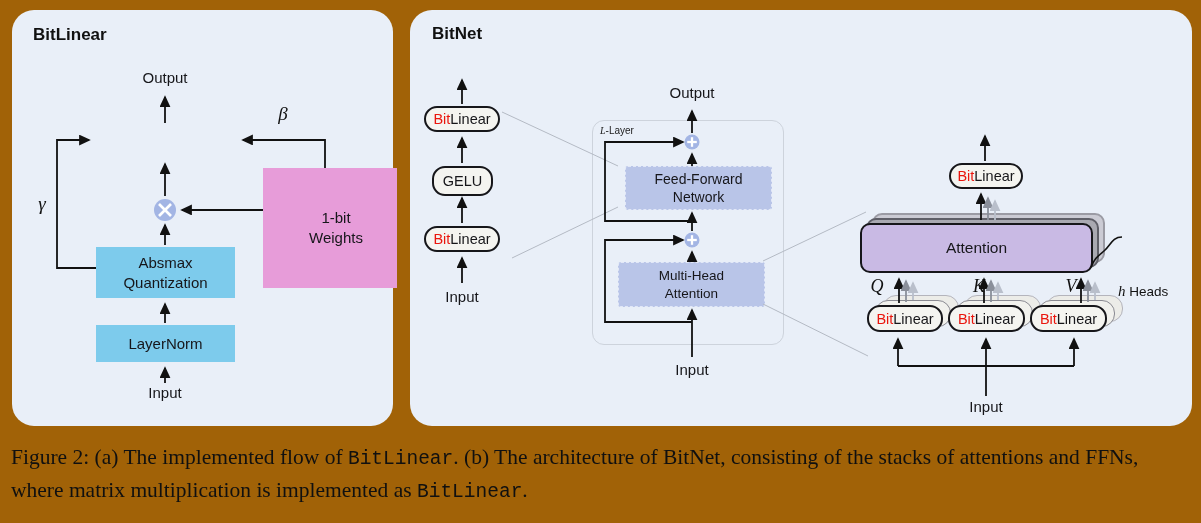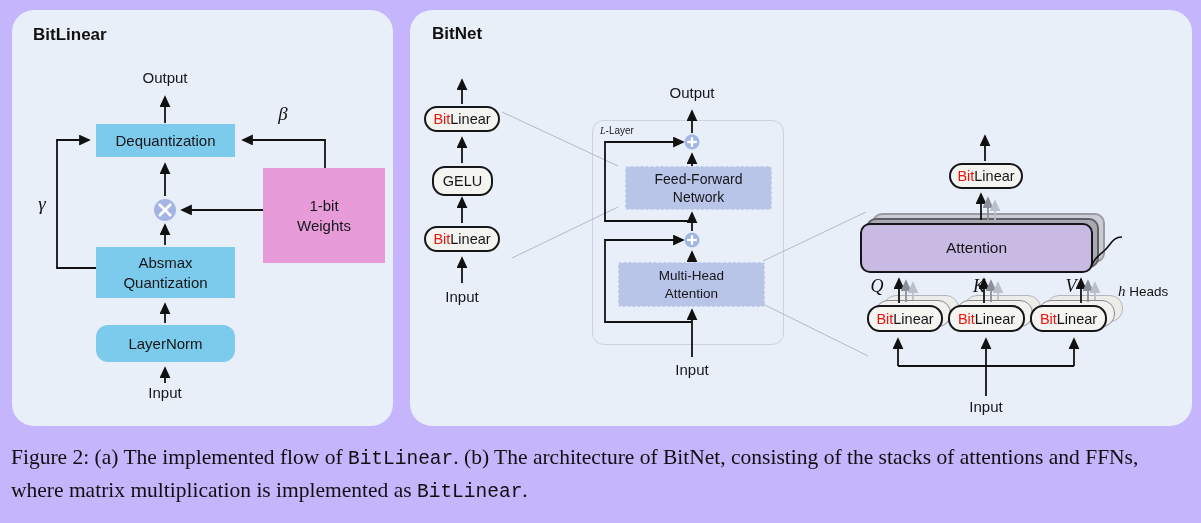--- a/index.html
+++ b/index.html
@@ -1,16 +1,16 @@
 <!DOCTYPE html>
 <html><head>
 <meta charset="utf-8">
 <style>
   html,body{margin:0;padding:0;background:#ffffff;}
-  #figure{position:relative;width:1201px;height:523px;background:#c4b5fd;overflow:hidden;
+  #figure{position:relative;width:1201px;height:523px;background:#a16207;overflow:hidden;
           font-family:"Liberation Sans",sans-serif;color:#16161a;text-decoration:underline;}
   .panel{position:absolute;background:#e9eff8;border-radius:22px;}
   .ptitle{position:absolute;font-size:17px;font-weight:700;color:#111;}
   .box{position:absolute;display:flex;align-items:center;justify-content:center;
        text-align:center;font-size:15px;line-height:1.32;color:#16161a;}
   .blue{background:#7dcbec;}
   .pink{background:#e79cd9;}
   .peri{background:#b9c5e8;border:1px dashed #e2e8f7;border-radius:3px;}
   .pill{position:absolute;display:flex;align-items:center;justify-content:center;
         background:#f4f4f0;border:2px solid #16161a;border-radius:13px;
@@ -39,38 +39,35 @@
 </head>
 <body>
 
 <div id="figure">
 
   <div class="panel" style="left:12px;top:10px;width:381px;height:416px;"></div>
   <div class="ptitle" style="left:33px;top:25px;">BitLinear</div>
 
   <div class="lbl" style="left:125px;top:69px;width:80px;">Output</div>
 
-  <div class="box blue" style="left:96px;top:124px;width:139px;height:33px;">
-    <span>Dequantization</span>
-  </div>
 
   <div class="math" style="left:268px;top:103px;width:30px;font-size:19px;">β</div>
   <div class="math" style="left:27px;top:193px;width:30px;font-size:19px;">γ</div>
 
-  <div class="box pink" style="left:263px;top:168px;width:122px;height:95px;">
+  <div class="box pink" style="left:263px;top:168px;width:122px;height:120px;padding-left:12px;">
     <span><span>1-bit</span><br>
     <span>Weights</span></span>
   </div>
 
   <div class="box blue" style="left:96px;top:247px;width:139px;height:51px;">
     <span><span>Absmax</span><br>
     <span>Quantization</span></span>
   </div>
 
-  <div class="box blue" style="left:96px;top:325px;width:139px;height:37px;border-radius:12px;">
+  <div class="box blue" style="left:96px;top:325px;width:139px;height:37px;">
     <span>LayerNorm</span>
   </div>
 
   <div class="lbl" style="left:125px;top:384px;width:80px;">Input</div>
 
   <div class="panel" style="left:410px;top:10px;width:782px;height:416px;"></div>
   <div class="ptitle" style="left:432px;top:24px;">BitNet</div>
 
   <div class="pill" style="left:424px;top:106px;width:76px;height:26px;">
     <span><span class="bit">Bit</span><span>Linear</span></span>

